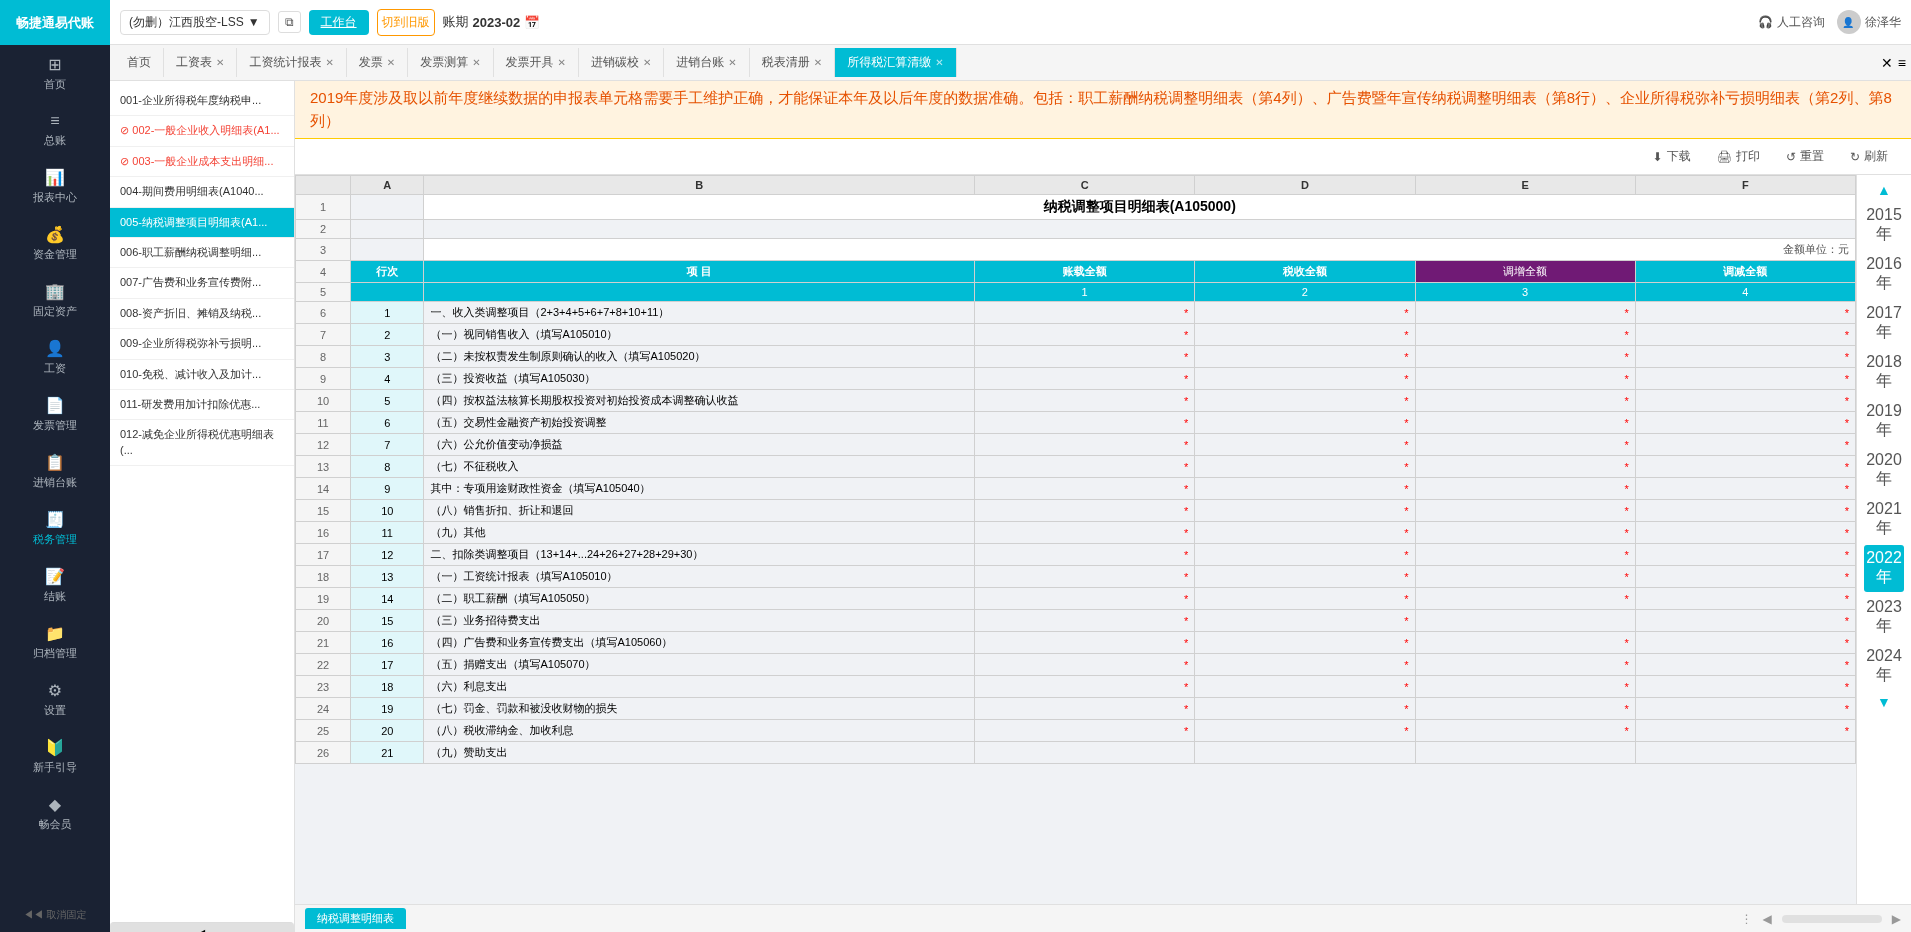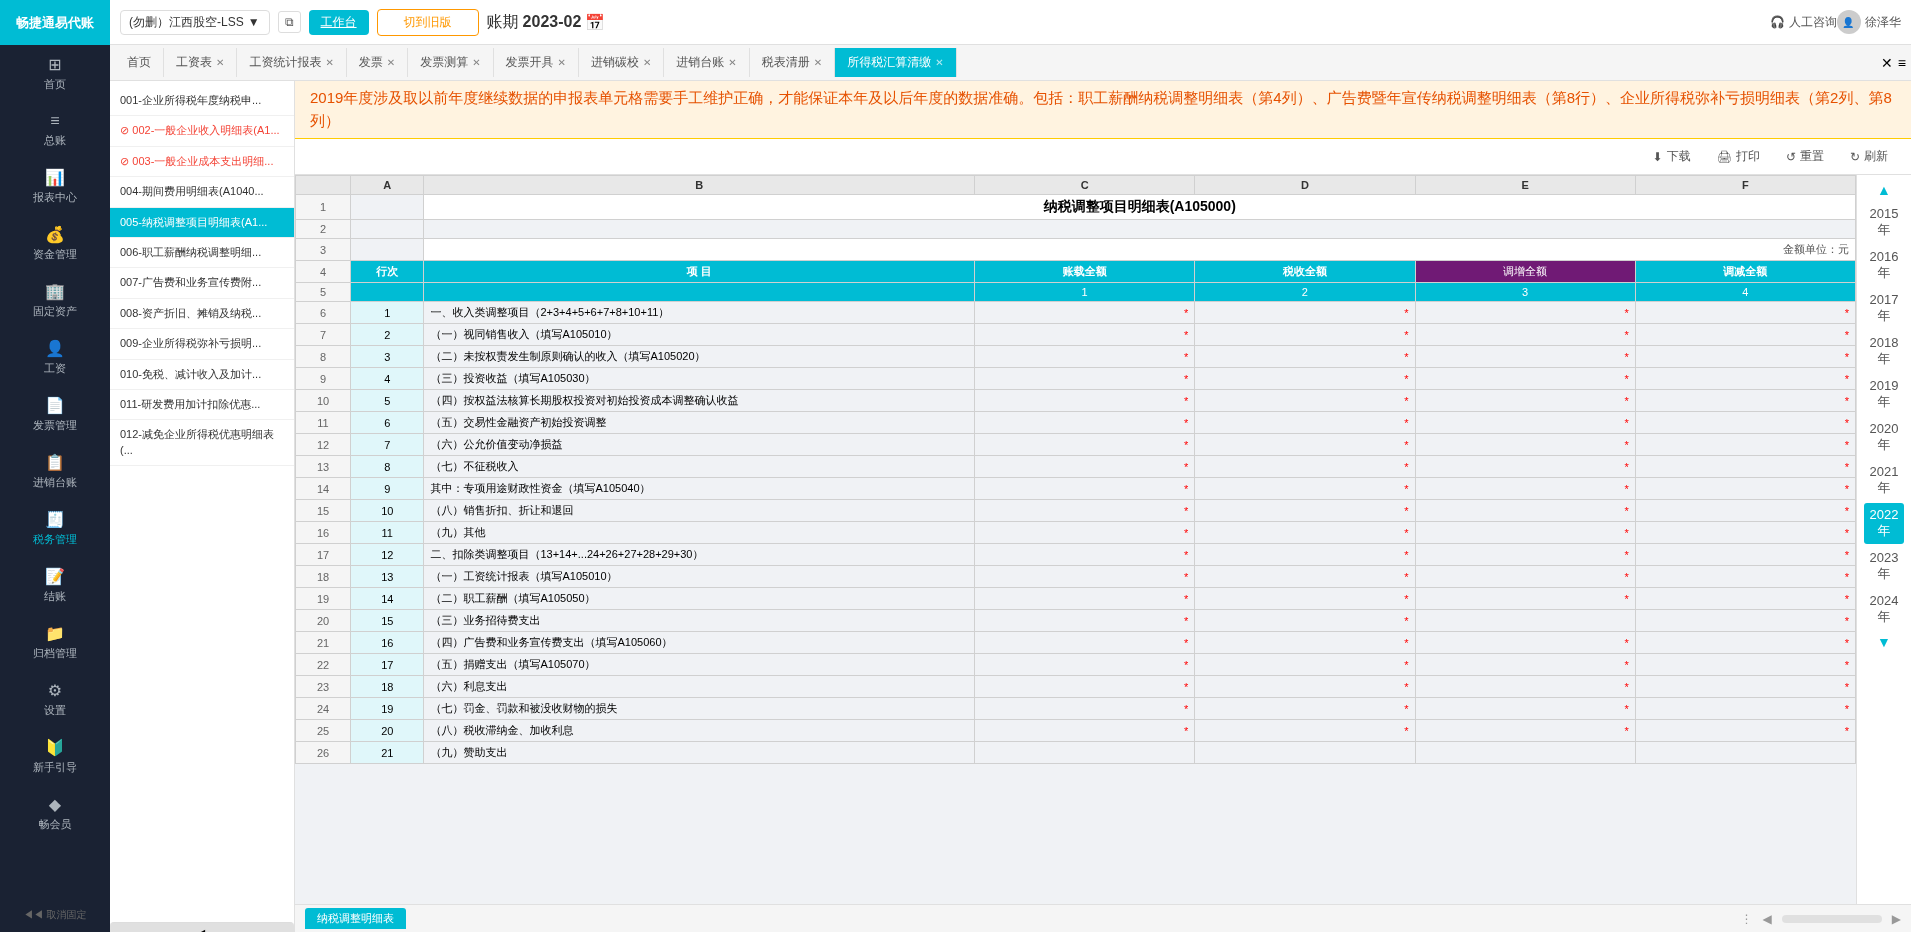--- a/index.html
+++ b/index.html
@@ -14,23 +14,23 @@
     .sidebar-item .icon { font-size: 16px; }
     .sidebar-footer { padding: 10px; color: #666; font-size: 10px; text-align: center; cursor: pointer; }
 
     
     .main { flex: 1; display: flex; flex-direction: column; overflow: hidden; }
 
     
     .topbar { background: white; height: 45px; display: flex; align-items: center; padding: 0 10px; border-bottom: 1px solid #e0e0e0; gap: 8px; flex-shrink: 0; }
     .company-select { display: flex; align-items: center; gap: 4px; border: 1px solid #ddd; border-radius: 4px; padding: 3px 8px; cursor: pointer; font-size: 12px; color: #333; background: white; min-width: 150px; }
     .btn-workbench { background: #00bcd4; color: white; border: none; border-radius: 4px; padding: 4px 12px; cursor: pointer; font-size: 12px; text-decoration: underline; }
-    .btn-old { background: white; border: 1px solid #ff9800; color: #ff9800; border-radius: 4px; padding: 4px 26px; cursor: pointer; font-size: 12px; }
-    .period-info { font-size: 16px; color: #333; display: flex; align-items: center; gap: 4px; }
-    .topbar-right { margin-left: auto; display: flex; align-items: center; gap: 0; color: #555; font-size: 12px; cursor: pointer; }
+    .btn-old { background: white; border: 1px solid #ff9800; color: #ff9800; border-radius: 4px; padding: 4px 4px; cursor: pointer; font-size: 12px; }
+    .period-info { font-size: 13px; color: #333; display: flex; align-items: center; gap: 4px; }
+    .topbar-right { margin-left: auto; display: flex; align-items: center; gap: 12px; color: #555; font-size: 12px; cursor: pointer; }
     .user-avatar { width: 24px; height: 24px; border-radius: 50%; background: #ccc; display: inline-flex; align-items: center; justify-content: center; font-size: 10px; }
 
     
     .tabbar { background: #f5f5f5; border-bottom: 1px solid #e0e0e0; display: flex; align-items: center; padding: 0 5px; height: 36px; flex-shrink: 0; overflow: hidden; }
     .tab { padding: 6px 12px; font-size: 12px; color: #555; cursor: pointer; white-space: nowrap; display: flex; align-items: center; gap: 4px; border-right: 1px solid #e0e0e0; }
     .tab.active { background: #00bcd4; color: white; }
     .tab .close { font-size: 10px; opacity: 0.7; cursor: pointer; }
     .tab-actions { margin-left: auto; display: flex; gap: 5px; }
 
     
@@ -59,21 +59,21 @@
     .sheet-table th, .sheet-table td { border: 1px solid #d0d0d0; padding: 3px 6px; font-size: 11px; white-space: nowrap; }
     .sheet-table .row-num { background: #f5f5f5; text-align: center; color: #666; width: 30px; }
     .sheet-table .col-header { background: #e8e8e8; text-align: center; color: #333; font-weight: bold; }
     .sheet-table .hang-col { text-align: center; width: 40px; background: #e0f7fa; }
     .sheet-table .project-col { text-align: left; width: 300px; }
     .sheet-table .number-col { text-align: right; width: 120px; }
     .asterisk { color: red; }
 
     
     .right-panel { width: 55px; background: white; border-left: 1px solid #e0e0e0; display: flex; flex-direction: column; align-items: center; padding: 5px 0; gap: 2px; flex-shrink: 0; }
-    .year-btn { width: 40px; padding: 4px 2px; font-size: 13px; text-align: center; cursor: pointer; border-radius: 3px; color: #555; }
+    .year-btn { width: 40px; padding: 4px 2px; font-size: 16px; text-align: center; cursor: pointer; border-radius: 3px; color: #555; }
     .year-btn.active { background: #00bcd4; color: white; }
     .year-nav { width: 30px; height: 20px; display: flex; align-items: center; justify-content: center; cursor: pointer; color: #00bcd4; font-size: 14px; }
 
     
     .bottom-bar { background: #f5f5f5; border-top: 1px solid #e0e0e0; height: 28px; display: flex; align-items: center; padding: 0 10px; flex-shrink: 0; }
     .bottom-tab { background: #00bcd4; color: white; padding: 3px 12px; font-size: 11px; border-radius: 3px 3px 0 0; margin-right: 5px; }
     .bottom-right { margin-left: auto; display: flex; gap: 10px; align-items: center; }
     .scroll-indicator { width: 100px; height: 8px; background: #e0e0e0; border-radius: 4px; cursor: pointer; }
 
     

